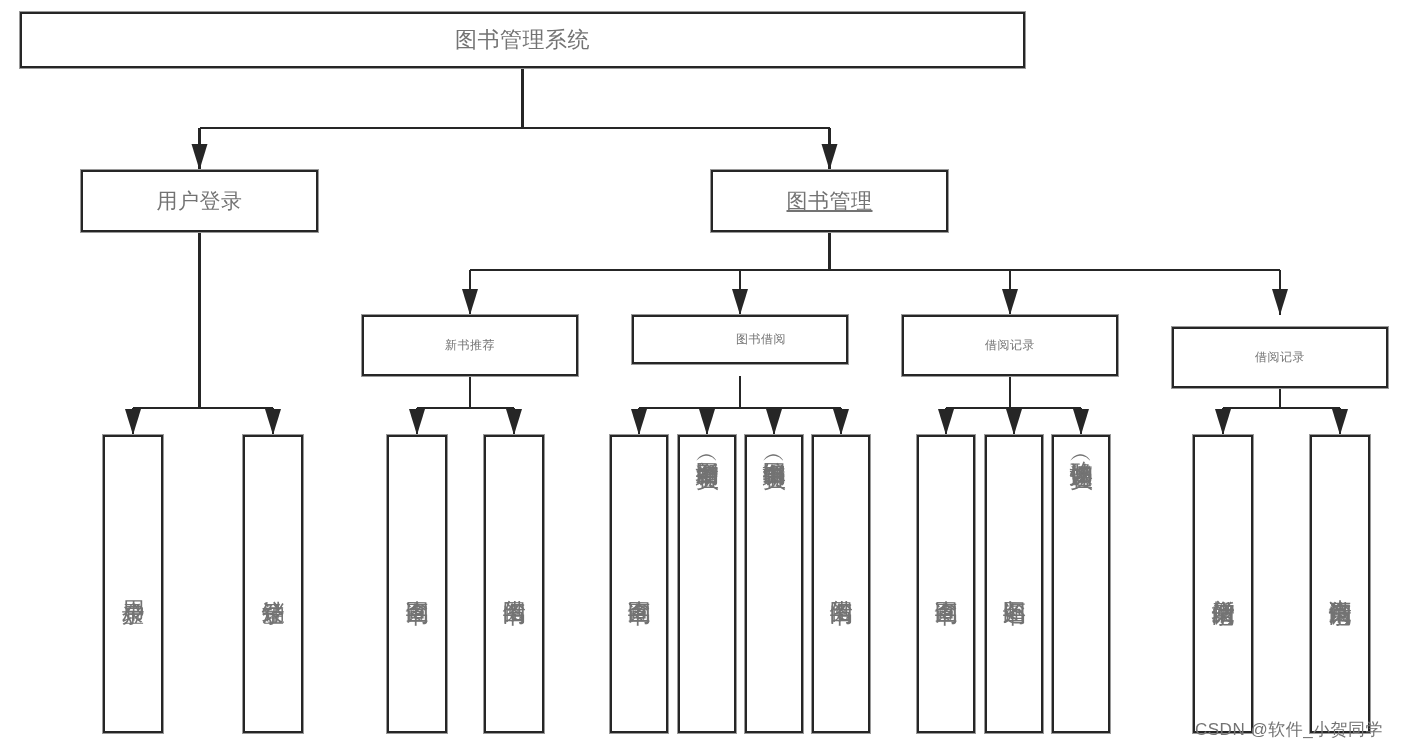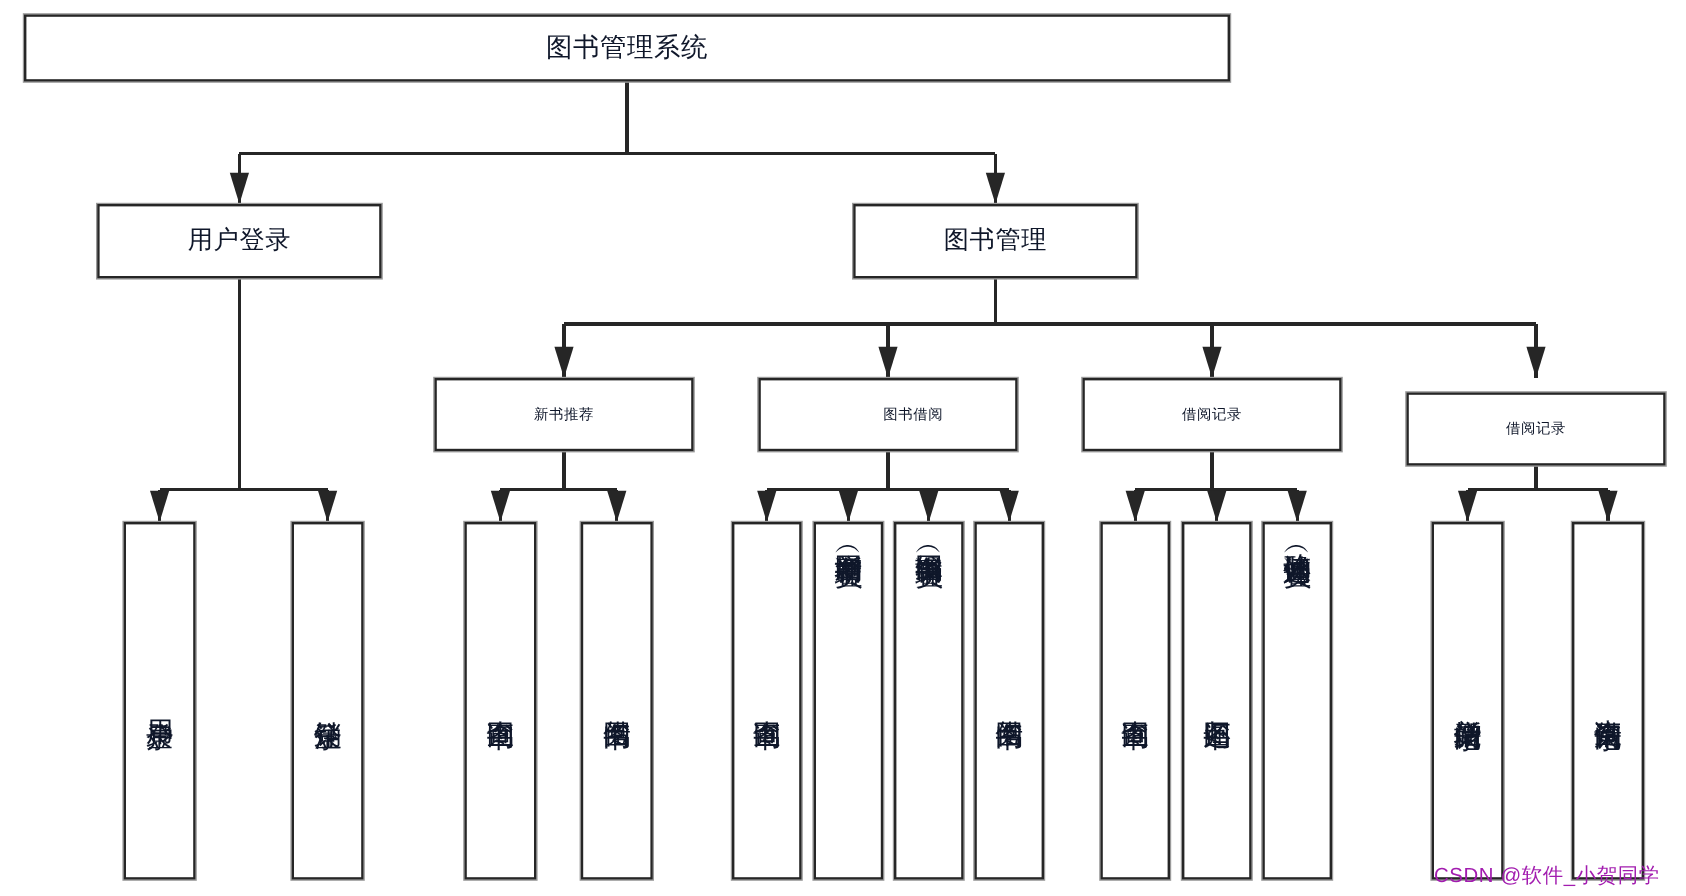--- a/index.html
+++ b/index.html
@@ -28,21 +28,21 @@
   }
   .node {
     position: absolute;
     box-sizing: border-box;
     background: #ffffff;
     border: 2px solid #262626;
     box-shadow: 0 0 0 1px #9a9a9a;
     display: flex;
     align-items: center;
     justify-content: center;
-    color: #0f172a;
+    color: #737373;
     z-index: 2;
   }
   .node .lbl {
     display: block;
     line-height: 1.18;
     letter-spacing: 0.5px;
     white-space: nowrap;
   }
   .node.root .lbl { font-size: 22px; }
   .node.lvl2 .lbl { font-size: 21px; }
@@ -56,21 +56,21 @@
     text-orientation: upright;
     font-size: 23px;
     line-height: 1.1;
     letter-spacing: 1px;
     margin: 0 auto;
   }
   .node.leaf.mid .lbl { margin-top: auto; margin-bottom: auto; }
   .node.leaf.top .lbl { margin-top: 6px; margin-bottom: auto; }
   #watermark {
     position: absolute;
-    color: #a21caf;
+    color: #737373;
     font-size: 17px;
     letter-spacing: 0.5px;
     white-space: nowrap;
     z-index: 3;
     pointer-events: none;
   }
 </style>
 </head>
 <body>
 
@@ -129,27 +129,27 @@
       <line x1="1340" y1="408" x2="1340" y2="435" stroke="#262626" stroke-width="2.6" shape-rendering="crispEdges"></line>
       <polygon points="1332,409 1348,409 1340,435" fill="#262626"></polygon>
     </svg>
   <div id="node-layer">
       <div class="node root" style="left: 20px; top: 12px; width: 1005px; height: 56px;">
         <span class="lbl">图书管理系统</span>
       </div>
       <div class="node lvl2" style="left: 81px; top: 170px; width: 237px; height: 62px;">
         <span class="lbl">用户登录</span>
       </div>
-      <div class="node lvl2" style="left: 711px; top: 170px; width: 237px; height: 62px;">
+      <div class="node lvl2" style="left: 711px; top: 170px; width: 237px; height: 62px; text-decoration: underline;">
         <span class="lbl">图书管理</span>
       </div>
       <div class="node lvl3" style="left: 362px; top: 315px; width: 216px; height: 61px;">
         <span class="lbl">新书推荐</span>
       </div>
-      <div class="node lvl3" style="left: 632px; top: 315px; width: 216px; height: 61px; padding-left: 42px;">
+      <div class="node lvl3" style="left: 632px; top: 315px; width: 216px; height: 49px; padding-left: 42px;">
         <span class="lbl">图书借阅</span>
       </div>
       <div class="node lvl3" style="left: 902px; top: 315px; width: 216px; height: 61px;">
         <span class="lbl">借阅记录</span>
       </div>
       <div class="node lvl3" style="left: 1172px; top: 315px; width: 216px; height: 61px; margin-top: 12px;">
         <span class="lbl">借阅记录</span>
       </div>
       <div class="node leaf mid" style="left: 103px; top: 435px; width: 60px; height: 298px;">
         <span class="lbl">用户登录</span>

